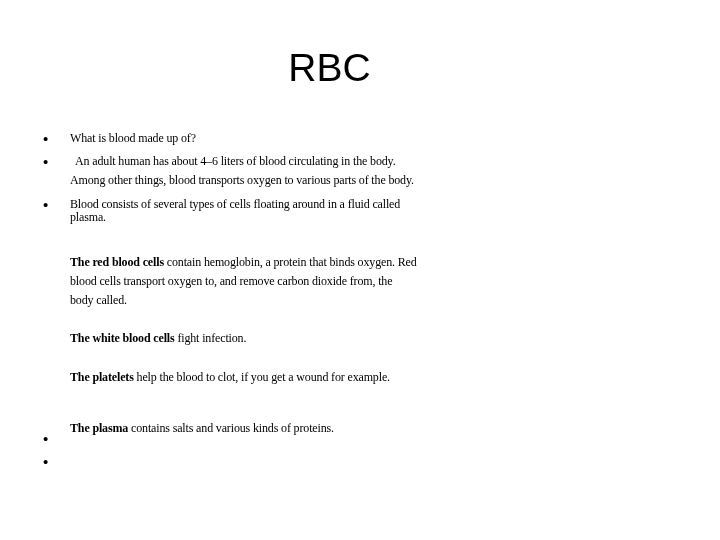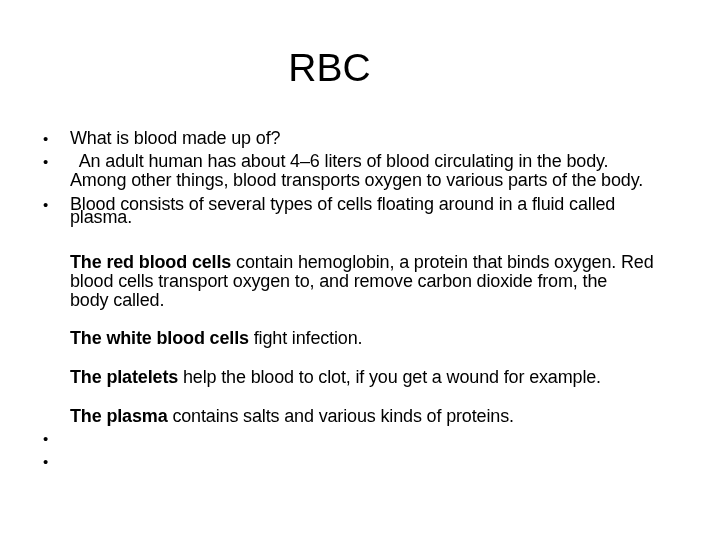--- a/index.html
+++ b/index.html
@@ -1,20 +1,20 @@
 <!DOCTYPE html>
 <html><head>
 <meta charset="utf-8">
 <style>
   html, body { margin:0; padding:0; background:#ffffff; }
   body { width:720px; height:540px; position:relative; overflow:hidden;
          font-family:"Liberation Sans", sans-serif; color:#000; }
   .title { position:absolute; left:0; top:40px; width:659px; text-align:center;
            font-size:39px; line-height:56px; font-family:"Liberation Sans", sans-serif; }
-  .line { position:absolute; left:70px; font-size:18px; line-height:19px; white-space:nowrap; letter-spacing:-0.15px; }
+  .line { position:absolute; left:70px; font-size:12px; line-height:19px; white-space:nowrap; letter-spacing:-0.15px;font-family:Liberation Serif, serif; }
   .bullet { position:absolute; left:43px; font-size:15px; line-height:19px; }
   b { font-weight:bold; }
 </style>
 </head>
 <body>
 
 <div>
   <div class="title">RBC</div>
 
   <span class="bullet" style="top:129px">•</span>
@@ -29,17 +29,17 @@
   <div class="line" style="top:208px">plasma.</div>
 
   <div class="line" style="top:253px"><b>The red blood cells</b><span style="white-space:pre"> contain hemoglobin, a protein that binds oxygen. Red</span></div>
   <div class="line" style="top:272px">blood cells transport oxygen to, and remove carbon dioxide from, the</div>
   <div class="line" style="top:291px">body called.</div>
 
   <div class="line" style="top:329px"><b>The white blood cells</b><span style="white-space:pre"> fight infection.</span></div>
 
   <div class="line" style="top:368px"><b>The platelets</b><span style="white-space:pre"> help the blood to clot, if you get a wound for example.</span></div>
 
-  <div class="line" style="top:407px"><b>The plasma</b><span style="white-space:pre"> contains salts and various kinds of proteins.</span></div>
+  <div class="line" style="top:419px"><b>The plasma</b><span style="white-space:pre"> contains salts and various kinds of proteins.</span></div>
 
   <span class="bullet" style="top:429px">•</span>
   <span class="bullet" style="top:452px">•</span>
 </div>
 
 </body></html>

